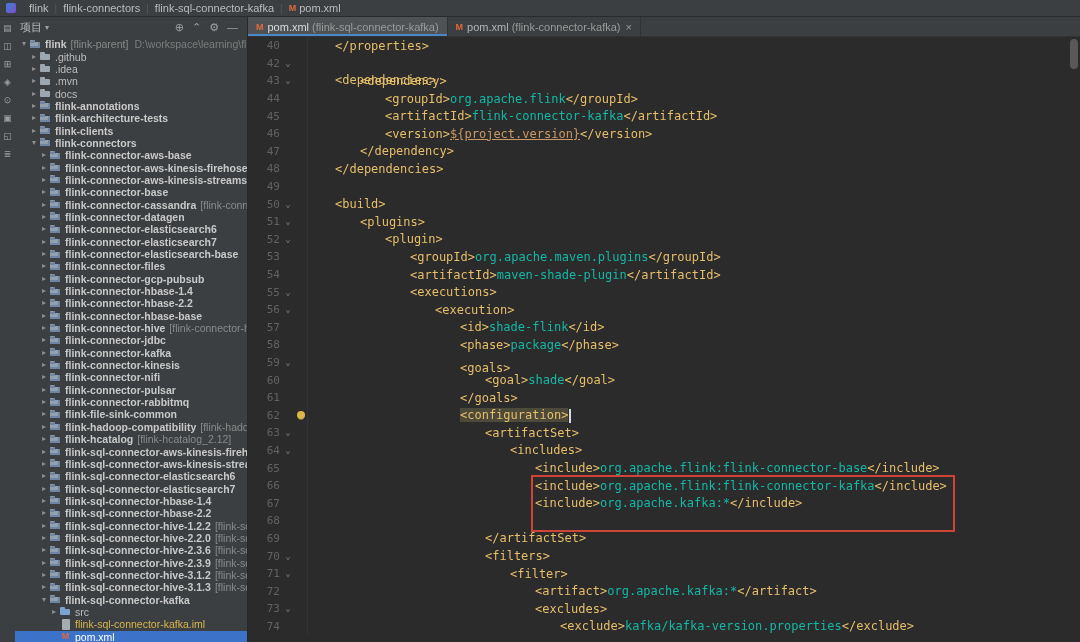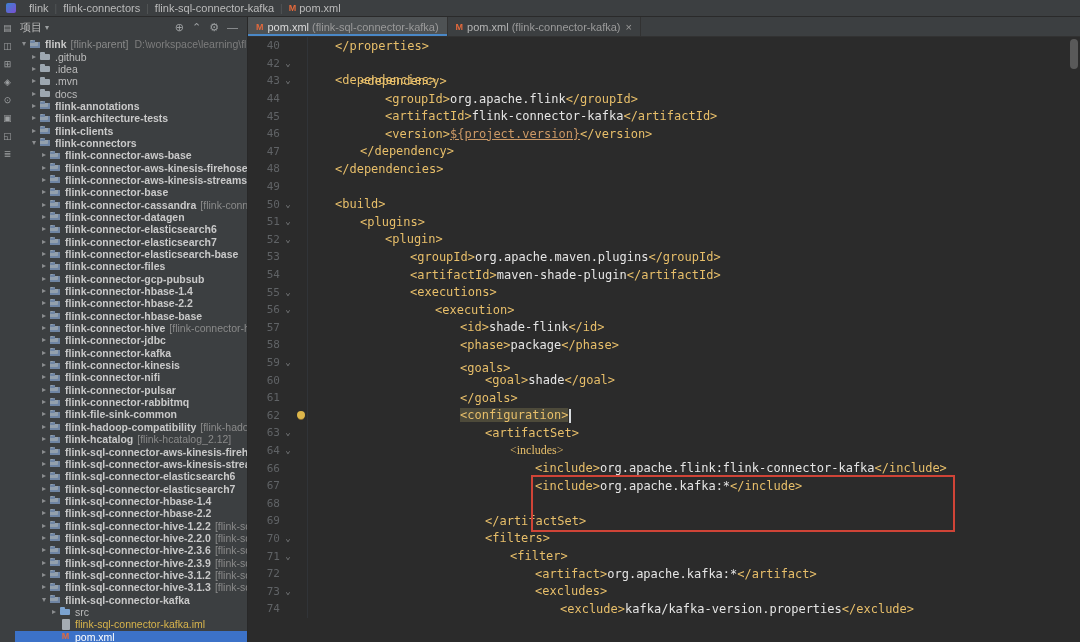--- a/index.html
+++ b/index.html
@@ -55,21 +55,21 @@
   .tab-ctx{color:#9a9a9a;margin-left:3px}
   .tab-close{color:#9a9a9a;margin-left:5px;font-size:11px}
   .code-area{position:relative;flex:1;overflow:hidden;font-family:"DejaVu Sans Mono",monospace;font-size:12px}
   .cl{height:17.6px;display:flex;align-items:center}
   .ln{width:34px;flex:none;text-align:right;color:#606366;font-size:11px;padding-right:2px;font-family:"DejaVu Sans Mono",monospace}
   .fold{width:12px;flex:none;text-align:center;color:#85888a;font-size:9px;line-height:1}
   .mark{width:14px;flex:none;display:flex;justify-content:center;align-items:center;border-right:1px solid #313438;align-self:stretch}
   .bulbslot::before{content:"";width:8px;height:8px;border-radius:50%;background:#ddb64a;box-shadow:0 2px 0 -1px #8a6d2f}
   .ct{white-space:pre;color:#a9b7c6}
   .tok-t{color:#e8bf6a}
-  .tok-x{color:#e5e5e5}
+  .tok-x{color:#14b8a6}
   .tok-u{color:#cc9966;text-decoration:underline}
   .tok-h{color:#e8bf6a;background:#4d4a3a}
   .caret{display:inline-block;width:2px;height:14px;background:#d8dbde;vertical-align:middle;margin-left:1px}
   .hlbox{position:absolute;left:283px;top:438px;width:424px;height:57px;border:2px solid #d04437;pointer-events:none}
   .scroll-thumb{position:absolute;right:2px;top:2px;width:8px;height:30px;border-radius:4px;background:rgba(255,255,255,0.22);cursor:pointer}
 </style>
 </head>
 <body>
 
 <div class="app">
@@ -530,21 +530,27 @@
             <div class="cl">
               <span class="ln">63</span>
               <span class="fold">⌄</span>
               <span class="mark"></span>
               <span class="ct" style="padding-left: 177px;"><span class="tok-t">&lt;artifactSet&gt;</span></span>
             </div>
             <div class="cl">
               <span class="ln">64</span>
               <span class="fold">⌄</span>
               <span class="mark"></span>
-              <span class="ct" style="padding-left: 202px; font-family: Liberation Serif, serif;"><span class="tok-t">&lt;includes&gt;</span></span>
+              <span class="ct" style="padding-left: 202px;"><span class="tok-t">&lt;includes&gt;</span></span>
+            </div>
+            <div class="cl">
+              <span class="ln">65</span>
+              <span class="fold"></span>
+              <span class="mark"></span>
+              <span class="ct" style="padding-left: 227px;"><span class="tok-t">&lt;include&gt;</span><span class="tok-x">org.apache.flink:flink-connector-base</span><span class="tok-t">&lt;/include&gt;</span></span>
             </div>
             <div class="cl">
               <span class="ln">66</span>
               <span class="fold"></span>
               <span class="mark"></span>
               <span class="ct" style="padding-left: 227px;"><span class="tok-t">&lt;include&gt;</span><span class="tok-x">org.apache.flink:flink-connector-kafka</span><span class="tok-t">&lt;/include&gt;</span></span>
             </div>
             <div class="cl">
               <span class="ln">67</span>
               <span class="fold"></span>

